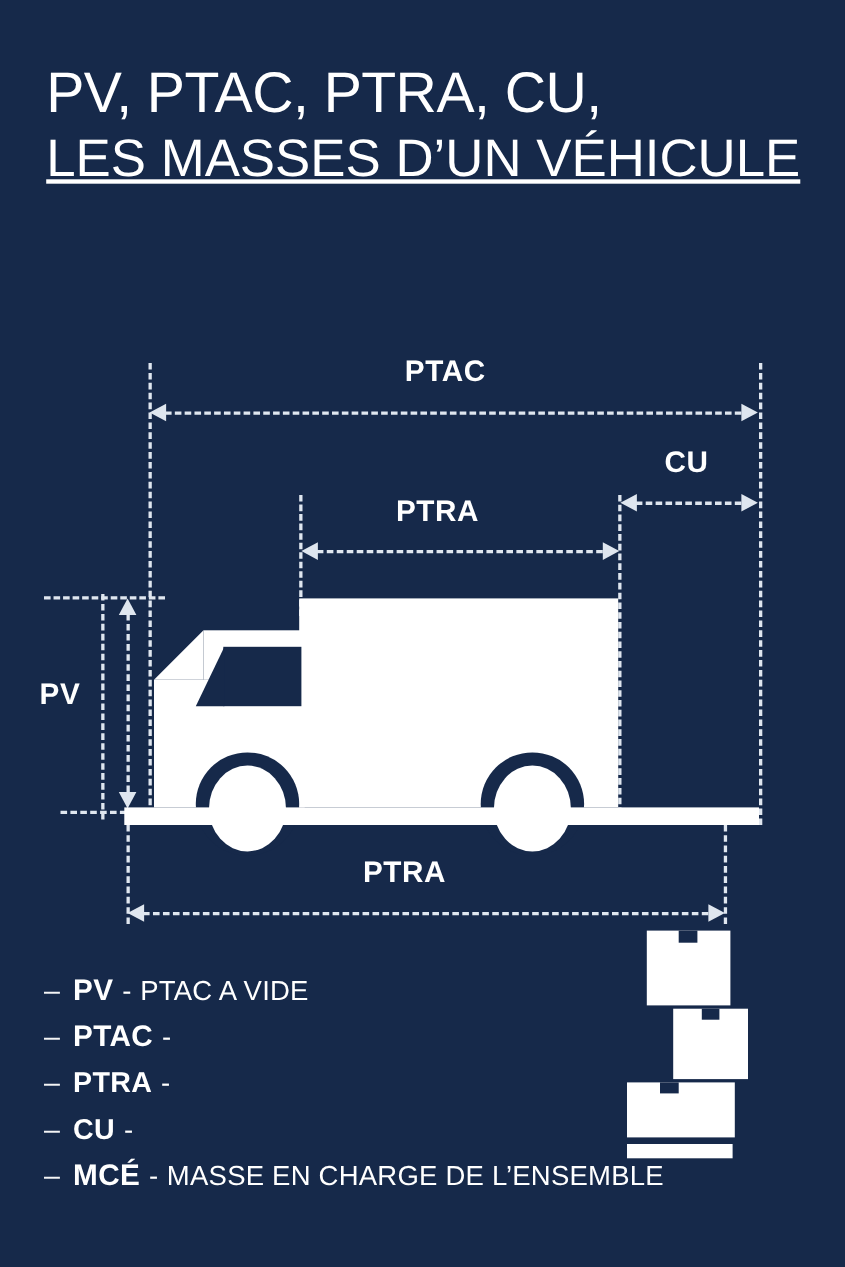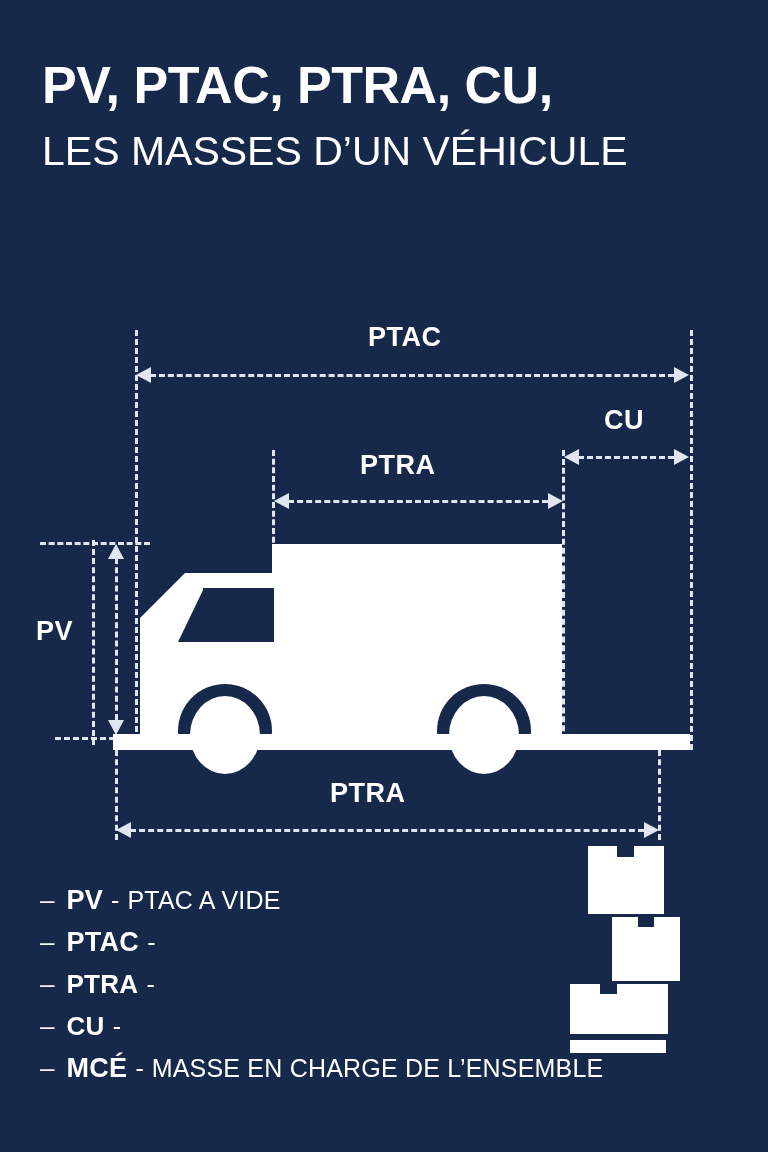--- a/index.html
+++ b/index.html
@@ -17,24 +17,24 @@
   .title-block{
     position:absolute;left:42px;top:58px;width:700px;
     color:#ffffff;
   }
   .title-line{
     display:block;
     line-height:1.04;
     letter-spacing:-0.5px;
     white-space:nowrap;
   }
-  .t1{font-size:52px;font-weight:700;}
+  .t1{font-size:52px;font-weight:400;}
   .t2{font-size:52px;font-weight:700;}
   .t2 .light{font-weight:400;font-size:46px;letter-spacing:0px;}
-  .t3{font-size:41px;font-weight:400;letter-spacing:0px;margin-top:18px;}
+  .t3{font-size:48px;font-weight:400;letter-spacing:0px;margin-top:8px;text-decoration:underline;}
 
   
   .diagram{position:absolute;left:0;top:300px;width:768px;height:570px;}
 
   .vline{position:absolute;width:0;border-left:3px dashed #dfe6ef;}
   .hline{position:absolute;height:0;border-top:3px dashed #dfe6ef;}
 
   .dimlabel{
     position:absolute;color:#ffffff;font-weight:700;font-size:27px;
     letter-spacing:0.5px;white-space:nowrap;

